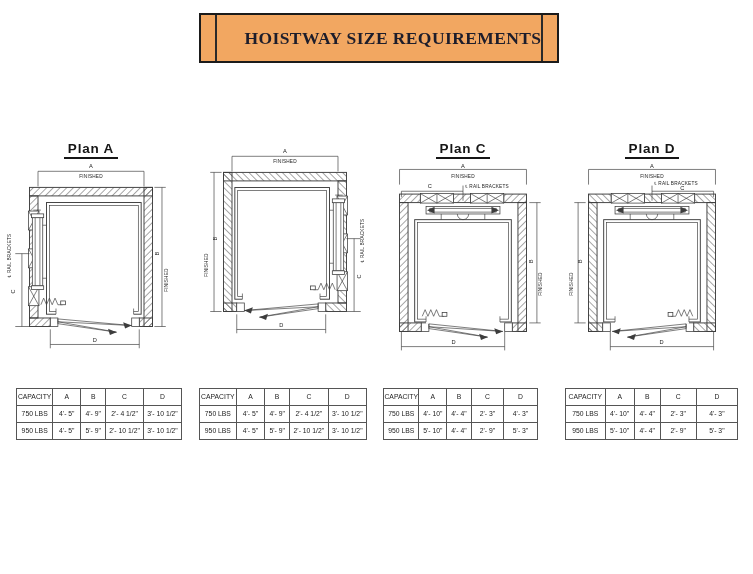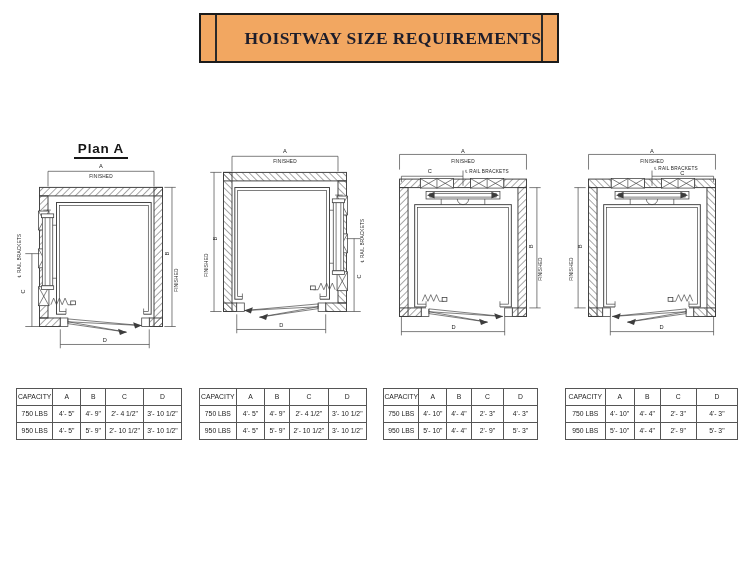--- a/index.html
+++ b/index.html
@@ -12,21 +12,21 @@
           display:flex;align-items:stretch;}
   .banner-side{width:42px;}
   .banner-side.left{border-right:2px solid #2a2a2a;}
   .banner-side.right{border-left:2px solid #2a2a2a;}
   .banner-center{flex:1;display:flex;align-items:center;justify-content:center;margin-left:28px;}
   .banner-title{font-family:"Liberation Serif",serif;font-weight:bold;
                 font-size:17.5px;color:#1d1d2b;letter-spacing:.4px;white-space:nowrap;}
 
   
   .plan{position:absolute;width:182px;top:141px;text-align:center;}
-  .plan.pa{left:10px}.plan.pb{left:194px}.plan.pc{left:372px}.plan.pd{left:561px}
+  .plan.pa{left:0}.plan.pb{left:194px}.plan.pc{left:372px}.plan.pd{left:561px}
   .plan-title{font-size:13.5px;font-weight:bold;color:#161616;letter-spacing:.8px;}
   .plan-title span{border-bottom:2px solid #161616;padding:0 4px 1px 4px;}
   .plan-svg{display:block;margin:3px auto 0 auto;}
 
   svg .ln{stroke:#3d3d3d;stroke-width:1;fill:none;}
   svg .thin{stroke-width:.7;}
   svg .hatchr{fill:url(#hatch);stroke:#3d3d3d;stroke-width:1;}
   svg .wht{fill:#ffffff;stroke:#3d3d3d;stroke-width:.8;}
   svg .blk{fill:#3d3d3d;stroke:none;}
   svg text{fill:#222;font-family:"Liberation Sans",sans-serif;}
@@ -155,33 +155,35 @@
       <text class="t5" x="95" y="20.5" text-anchor="middle">FINISHED</text>
       <text class="t6" x="23" y="100" text-anchor="middle" transform="rotate(-90 23 100)">B</text>
       <text class="t5" x="14" y="128" text-anchor="middle" transform="rotate(-90 14 128)">FINISHED</text>
       <text class="t6" x="175" y="140" text-anchor="middle" transform="rotate(-90 175 140)">C</text>
       <text class="t5" x="179" y="102" text-anchor="middle" transform="rotate(-90 179 102)">℄ RAIL BRACKETS</text>
       <text class="t6" x="91" y="193" text-anchor="middle">D</text>
     </svg>
   </div>
 
   <div class="plan pc">
+    <div class="plan-title"><span>Plan C</span></div>
     <svg class="plan-svg" width="180" height="199" viewBox="0 0 190 210">
       <use href="#geoCD" xlink:href="#geoCD"></use>
       <text class="t6" x="95" y="9" text-anchor="middle">A</text>
       <text class="t5" x="95" y="20" text-anchor="middle">FINISHED</text>
       <text class="t6" x="60" y="31" text-anchor="middle">C</text>
       <text class="t5" x="97" y="31" text-anchor="start">℄ RAIL BRACKETS</text>
       <text class="t6" x="169" y="108" text-anchor="middle" transform="rotate(-90 169 108)">B</text>
       <text class="t5" x="178" y="132" text-anchor="middle" transform="rotate(-90 178 132)">FINISHED</text>
       <text class="t6" x="85" y="195" text-anchor="middle">D</text>
     </svg>
   </div>
 
   <div class="plan pd">
+    <div class="plan-title"><span>Plan D</span></div>
     <svg class="plan-svg" width="180" height="199" viewBox="0 0 190 210">
       <use href="#geoCD" xlink:href="#geoCD" transform="translate(190,0) scale(-1,1)"></use>
       <text class="t6" x="95" y="9" text-anchor="middle">A</text>
       <text class="t5" x="95" y="20" text-anchor="middle">FINISHED</text>
       <text class="t5" x="97" y="27.5" text-anchor="start">℄ RAIL BRACKETS</text>
       <text class="t6" x="127" y="32.5" text-anchor="middle">C</text>
       <text class="t6" x="21" y="108" text-anchor="middle" transform="rotate(-90 21 108)">B</text>
       <text class="t5" x="12" y="132" text-anchor="middle" transform="rotate(-90 12 132)">FINISHED</text>
       <text class="t6" x="105" y="195" text-anchor="middle">D</text>
     </svg>

